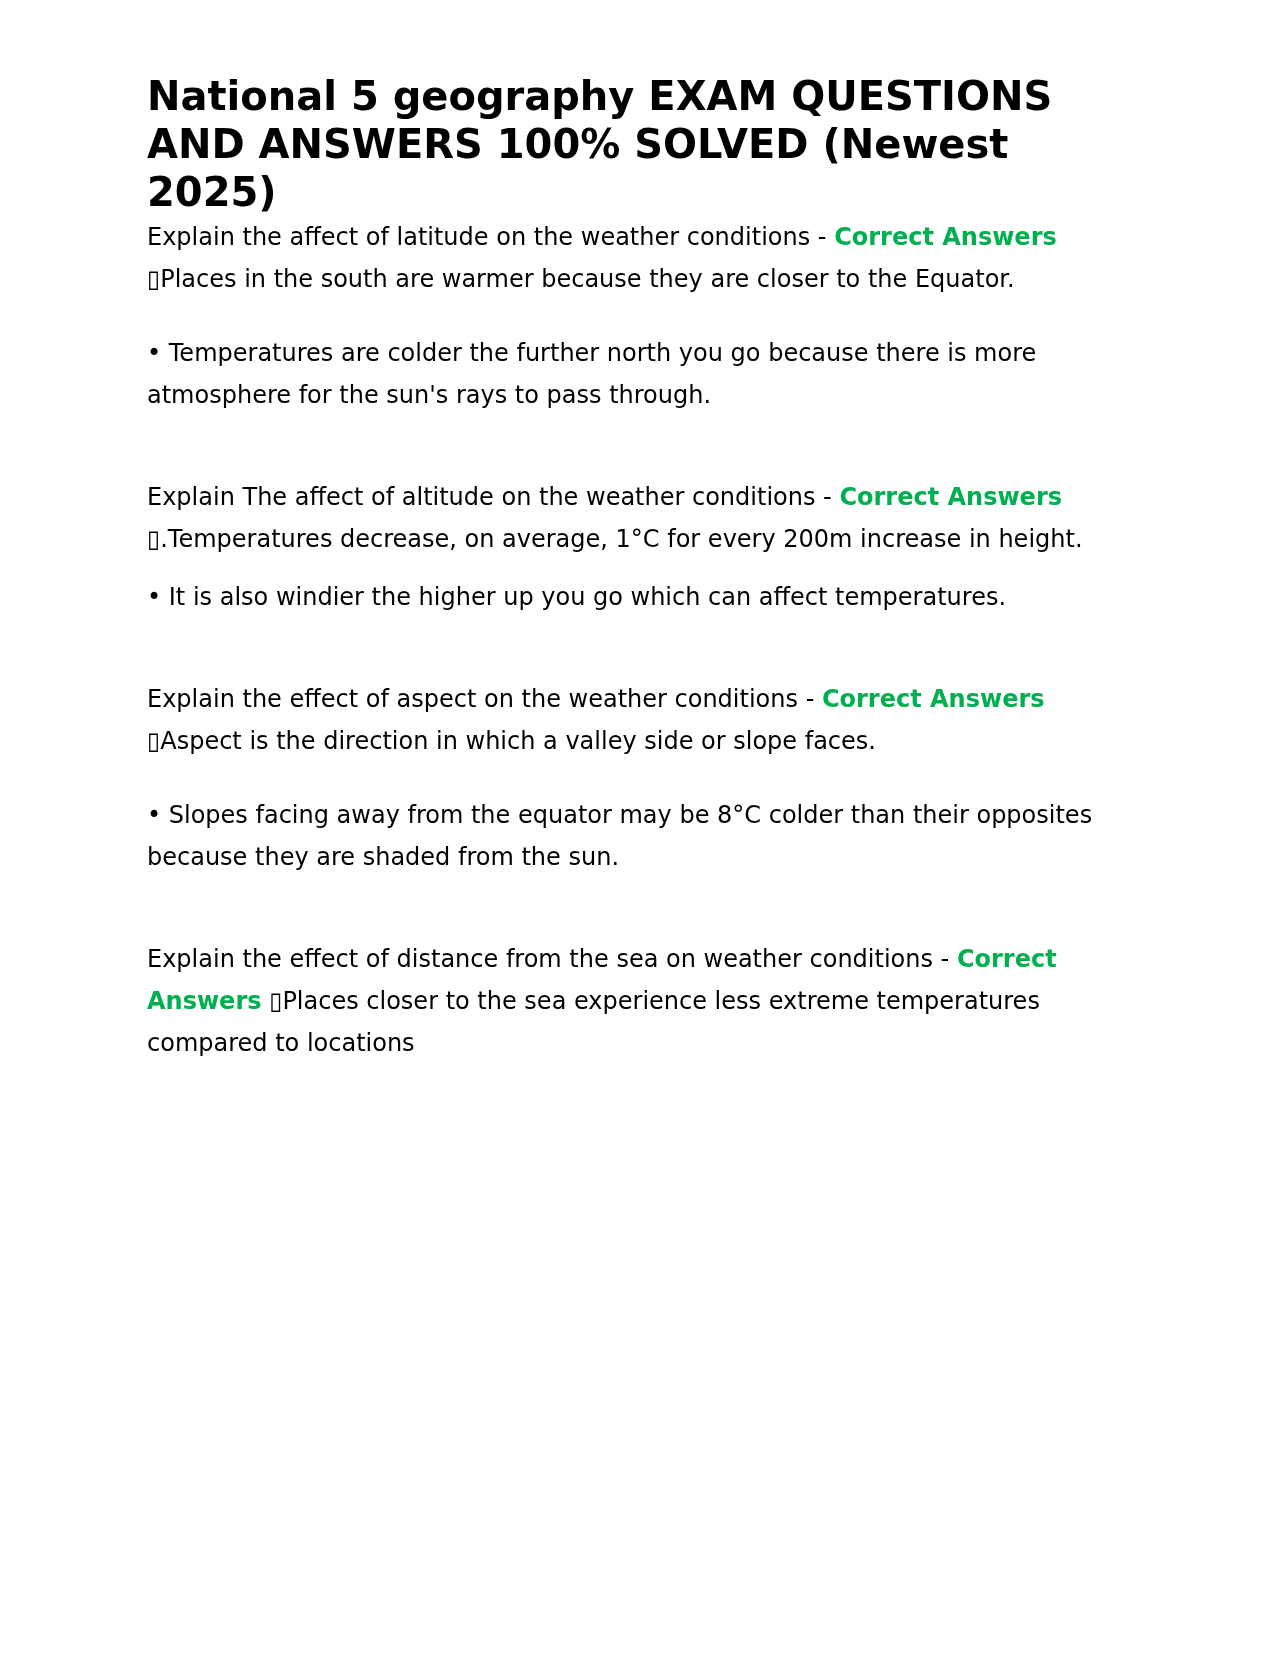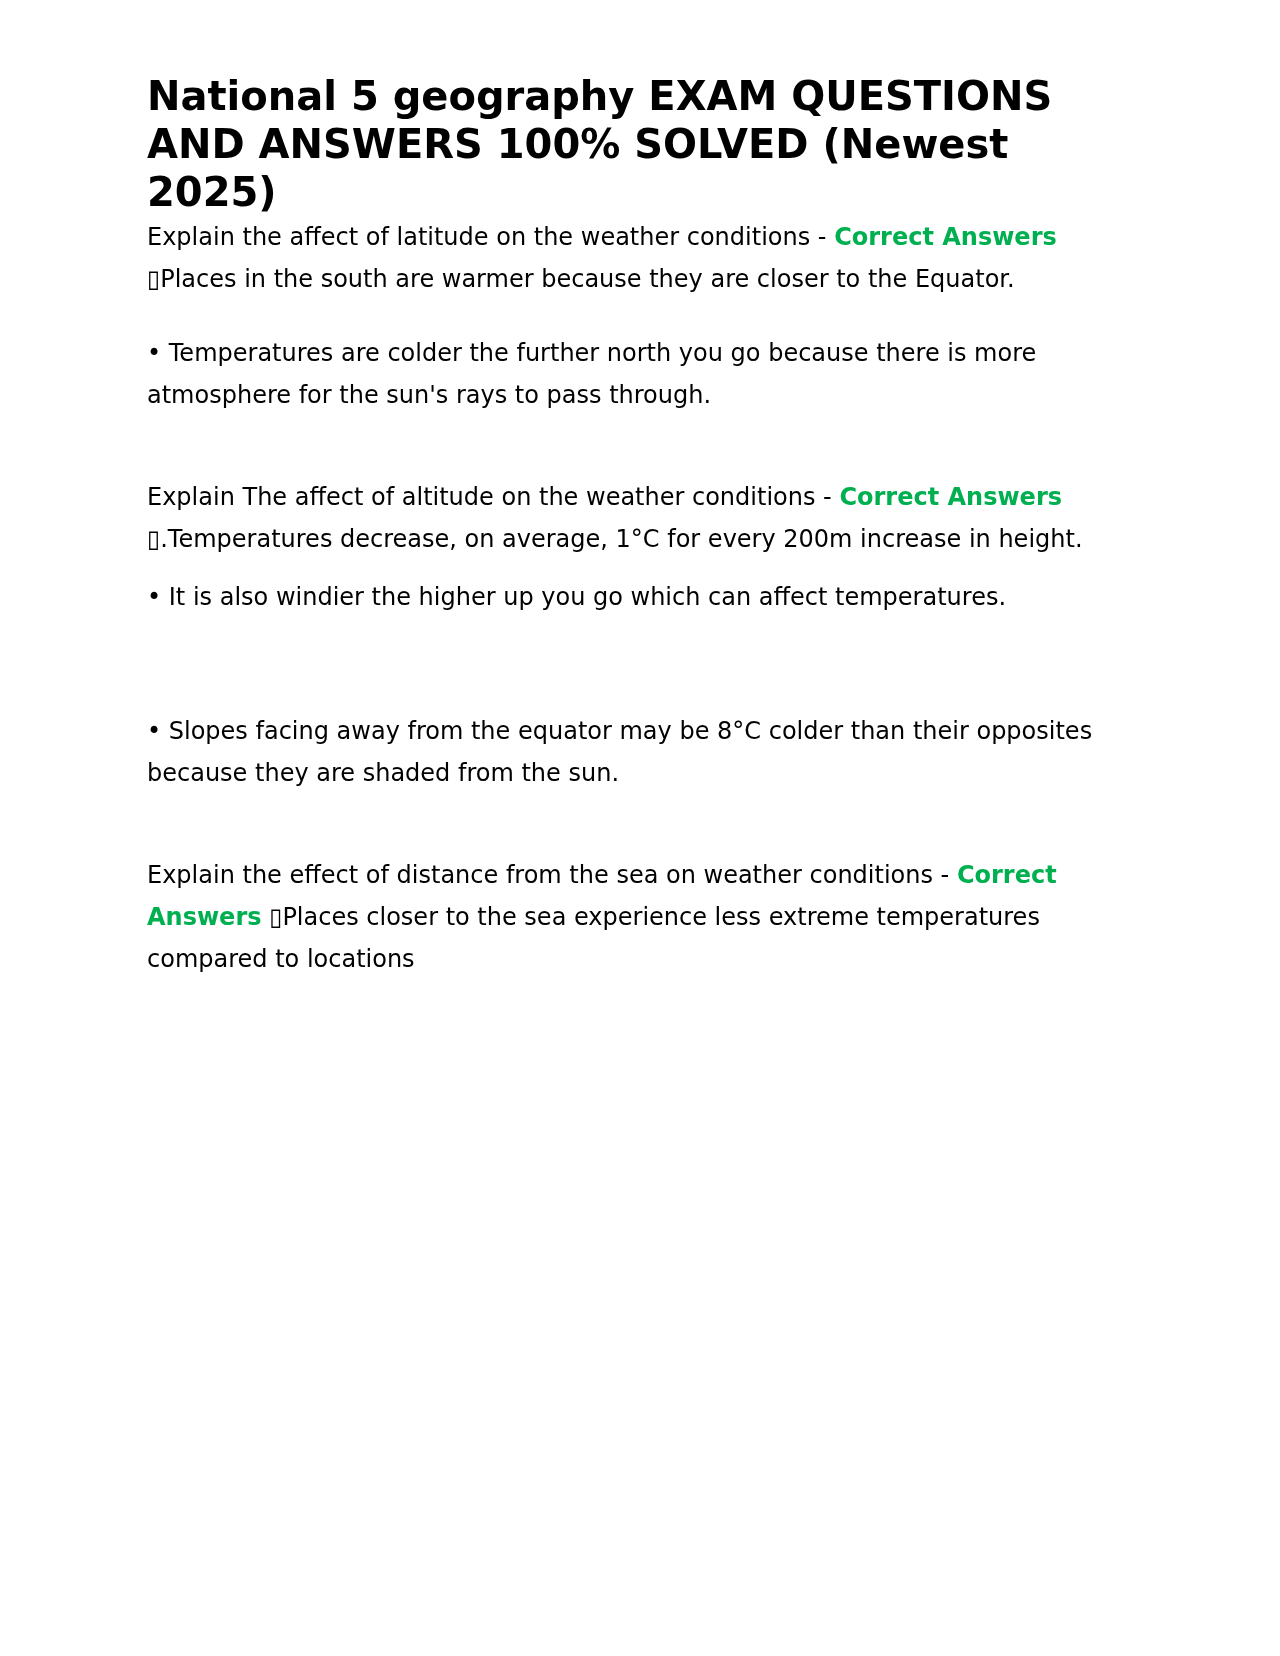--- a/index.html
+++ b/index.html
@@ -30,20 +30,21 @@
 
   <div class="q">
     <p><span>Explain The affect of altitude on the weather conditions - </span><span class="ans">Correct Answers</span> <span>▯</span><span>.Temperatures decrease, on average, 1°C for every 200m increase in height.</span></p>
     <div class="gap-sm"></div>
     <p>• It is also windier the higher up you go which can affect temperatures.</p>
   </div>
 
   <div class="gap-lg"></div>
 
   <div class="q">
+    <p><span>Explain the effect of aspect on the weather conditions - </span><span class="ans">Correct Answers</span> <span>▯</span><span>Aspect is the direction in which a valley side or slope faces.</span></p>
     <div class="gap-sm"></div>
     <div class="gap-sm"></div>
     <p>• Slopes facing away from the equator may be 8°C colder than their opposites because they are shaded from the sun.</p>
   </div>
 
   <div class="gap-lg"></div>
 
   <div class="q">
     <p><span>Explain the effect of distance from the sea on weather conditions - </span><span class="ans">Correct Answers</span> <span>▯</span><span>Places closer to the sea experience less extreme temperatures compared to locations</span></p>
   </div>

